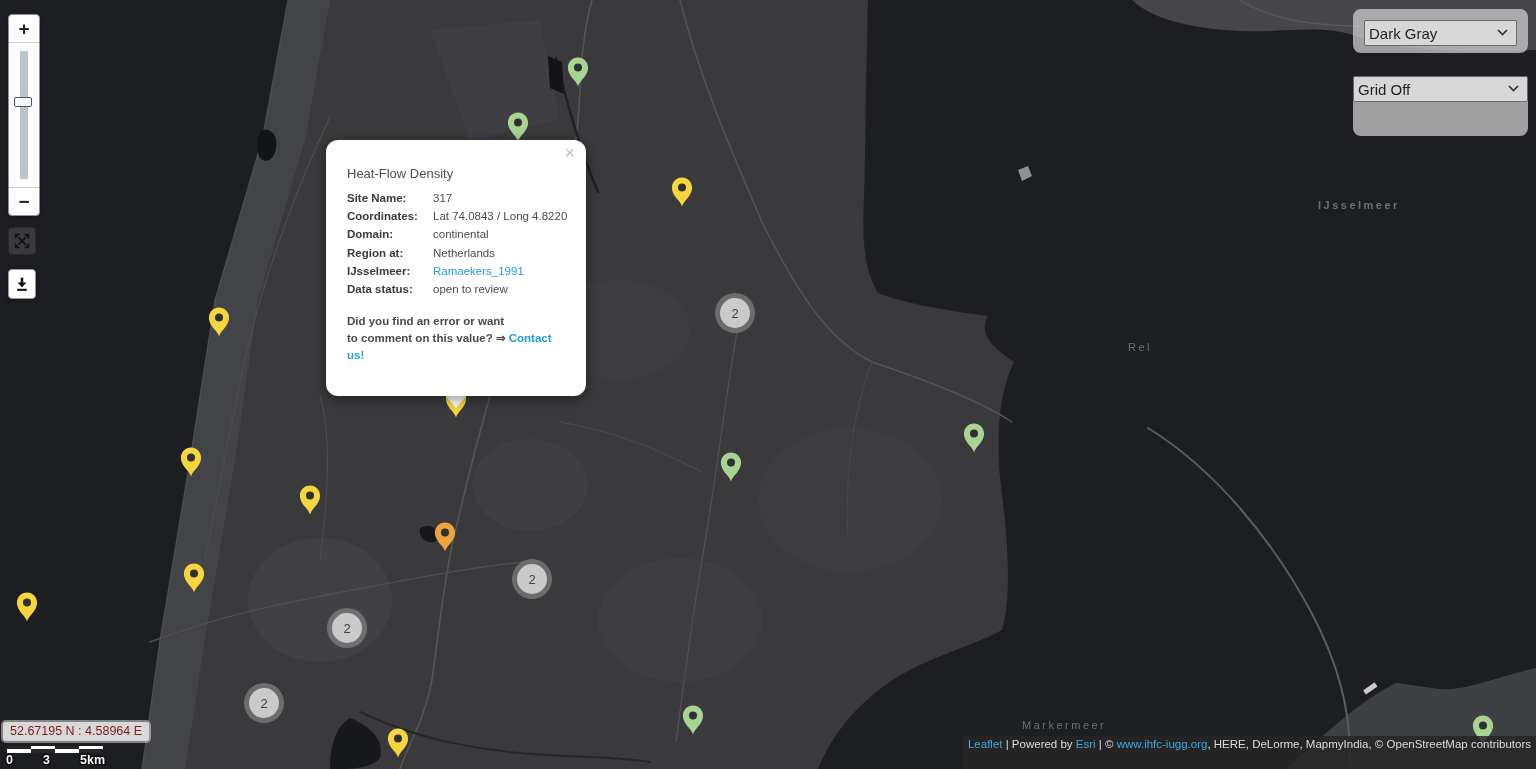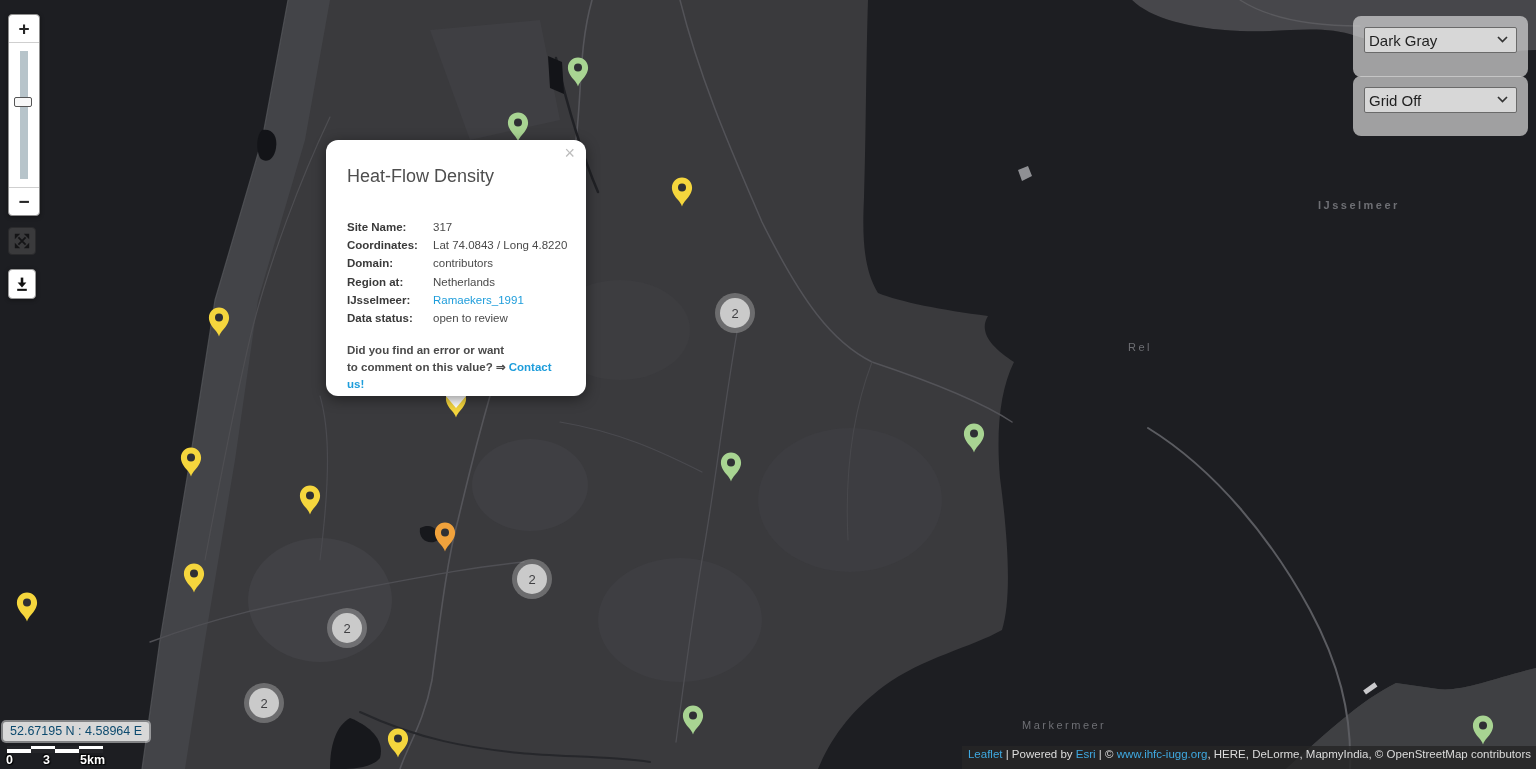--- a/index.html
+++ b/index.html
@@ -18,24 +18,24 @@
                  background:#CACACA;display:flex;align-items:center;justify-content:center;
                  font-size:13px;color:#3F3F42;}
 
   
   #popup{position:absolute;left:326px;top:140px;width:260px;height:256px;box-sizing:border-box;
          background:#fff;border-radius:12px;box-shadow:0 3px 14px rgba(0,0,0,0.45);
          padding:26px 18px 14px 21px;z-index:40;}
   #popup-tip{position:absolute;left:445px;top:395px;width:0;height:0;z-index:40;
              border-left:11px solid transparent;border-right:11px solid transparent;border-top:13px solid #fff;}
   #popup-close{position:absolute;top:4px;right:11px;font-size:18px;color:#BDBDBD;cursor:pointer;line-height:18px;}
-  .popup-title{font-size:18px;color:#4E4E4E;}
+  .popup-title{font-size:13px;color:#4E4E4E;}
   .popup-value{margin-top:7px;font-size:21px;color:#2E2E2E;}
   .popup-value sup{font-size:13px;}
-  #popup-rows{margin-top:31px;display:grid;grid-template-columns:86px auto;line-height:18.2px;font-size:11.5px;}
+  #popup-rows{margin-top:8px;display:grid;grid-template-columns:86px auto;line-height:18.2px;font-size:11.5px;}
   .prow-label{font-weight:bold;color:#3A3A3A;}
   .prow-value{color:#4A4A4A;}
   .popup-footer{margin-top:15px;font-size:11.5px;line-height:17px;color:#4A4A4A;font-weight:bold;}
   .blue-link{color:#1E9DDB;text-decoration:none;cursor:pointer;}
 
   
   #zoom-ctl{position:absolute;left:8px;top:14px;width:30px;z-index:50;background:#fff;
             border:1px solid #8F8F8F;border-radius:4px;box-shadow:0 1px 4px rgba(0,0,0,0.4);}
   .zoom-btn{height:27px;display:flex;align-items:center;justify-content:center;
             font-size:19px;font-weight:bold;color:#262626;cursor:pointer;}
@@ -48,48 +48,48 @@
                   border:1px solid #2A2A2C;border-radius:4px;box-sizing:border-box;cursor:pointer;
                   display:flex;align-items:center;justify-content:center;}
   #download-btn{position:absolute;left:8px;top:269px;width:28px;height:30px;z-index:50;background:#fff;
                 border:1px solid #9A9A9A;border-radius:4px;box-sizing:border-box;cursor:pointer;
                 display:flex;align-items:center;justify-content:center;box-shadow:0 1px 4px rgba(0,0,0,0.4);}
 
   
   .panel{position:absolute;left:1353px;width:175px;border-radius:8px;z-index:50;box-sizing:border-box;}
   .panel.translucent{background:rgba(211,211,211,0.72);}
   .panel.solid{background:rgba(209,209,209,0.95);}
-  #panel-basemap{top:16px;height:61px;padding:11px;}
-  #panel-grid{top:76px;height:60px;padding:11px;}
+  #panel-basemap{top:9px;height:44px;padding:11px;}
+  #panel-grid{top:76px;height:60px;}
   #panel-count{top:144px;height:46px;display:flex;align-items:center;justify-content:center;}
   #panel-legend{top:211px;height:45px;display:flex;align-items:center;cursor:pointer;}
   .ui-select{width:100%;height:26px;font-family:"Liberation Sans",sans-serif;font-size:15px;color:#1F1F1F;
              background:#D7D7D7;border:1.5px solid #6A6A6A;border-radius:2px;padding:0 4px;
              -webkit-appearance:none;appearance:none;cursor:pointer;}
   .select-wrap{position:relative;}
   .select-chevron{position:absolute;right:9px;top:9px;pointer-events:none;}
   #data-count-text{font-size:15.5px;color:#333;}
   #legend-chevron{margin-left:25px;}
   #legend-label{margin-left:21px;font-size:15px;color:#2B2B2B;}
 
   
-  #coord-box{position:absolute;left:3px;top:722px;z-index:50;background:#D8D8D8;color:#0c4a6e;
+  #coord-box{position:absolute;left:3px;top:722px;z-index:50;background:#D8D8D8;color:#7f1d1d;
              font-size:12.5px;padding:2px 7px 3px 7px;border-radius:3px;
              box-shadow:0 0 0 2px rgba(255,255,255,0.45);}
   #scalebar{position:absolute;left:7px;top:746px;z-index:50;width:96px;height:7px;display:flex;}
   .scale-seg{width:24px;height:7px;}
   .scale-seg.low{background:linear-gradient(to bottom,rgba(58,58,61,0.25) 50%,#fff 50%);}
   .scale-seg.high{background:linear-gradient(to bottom,#fff 50%,rgba(58,58,61,0.25) 50%);}
   .scale-label{position:absolute;top:753px;z-index:50;color:#fff;font-weight:bold;font-size:12.5px;
                text-shadow:1px 1px 1px #000,-1px -1px 1px #000,0 0 2px #000;}
   #scale-0{left:6px;} #scale-3{left:43px;} #scale-5{left:80px;}
 
   
   #attribution{position:absolute;right:0;bottom:0;height:17px;line-height:16px;z-index:50;
-               background:rgba(38,38,38,0.82);color:#DCDCDC;font-size:11.5px;padding:0 5px 6px 6px;white-space:nowrap;}
+               background:rgba(38,38,38,0.82);color:#DCDCDC;font-size:11.5px;padding:0 5px 16px 6px;white-space:nowrap;}
   #attribution .blue-link{color:#3FA9E1;}
 </style>
 </head>
 <body>
 
 <div id="app">
 
   <svg id="map-svg" width="1536" height="769" viewBox="0 0 1536 769">
     <rect width="1536" height="769" fill="#3A3A3D"></rect>
 
@@ -221,21 +221,21 @@
   <div id="popup-tip"></div>
   <div id="popup">
     <span id="popup-close">×</span>
     <div class="popup-title">Heat-Flow Density</div>
     <div id="popup-rows">
         <span class="prow-label">Site Name:</span>
         <span class="prow-value">317</span>
         <span class="prow-label">Coordinates:</span>
         <span class="prow-value">Lat 74.0843 / Long 4.8220</span>
         <span class="prow-label">Domain:</span>
-        <span class="prow-value">contributors</span>
+        <span class="prow-value">continental</span>
         <span class="prow-label">Region at:</span>
         <span class="prow-value">Netherlands</span>
         <span class="prow-label">IJsselmeer:</span>
         <span class="prow-value blue-link">Ramaekers_1991</span>
         <span class="prow-label">Data status:</span>
         <span class="prow-value">open to review</span>
       </div>
     <div class="popup-footer">
       <span>Did you find an error or want</span><br>
       <span>to comment on this value? ⇒ </span><span class="blue-link">Contact us!</span>

